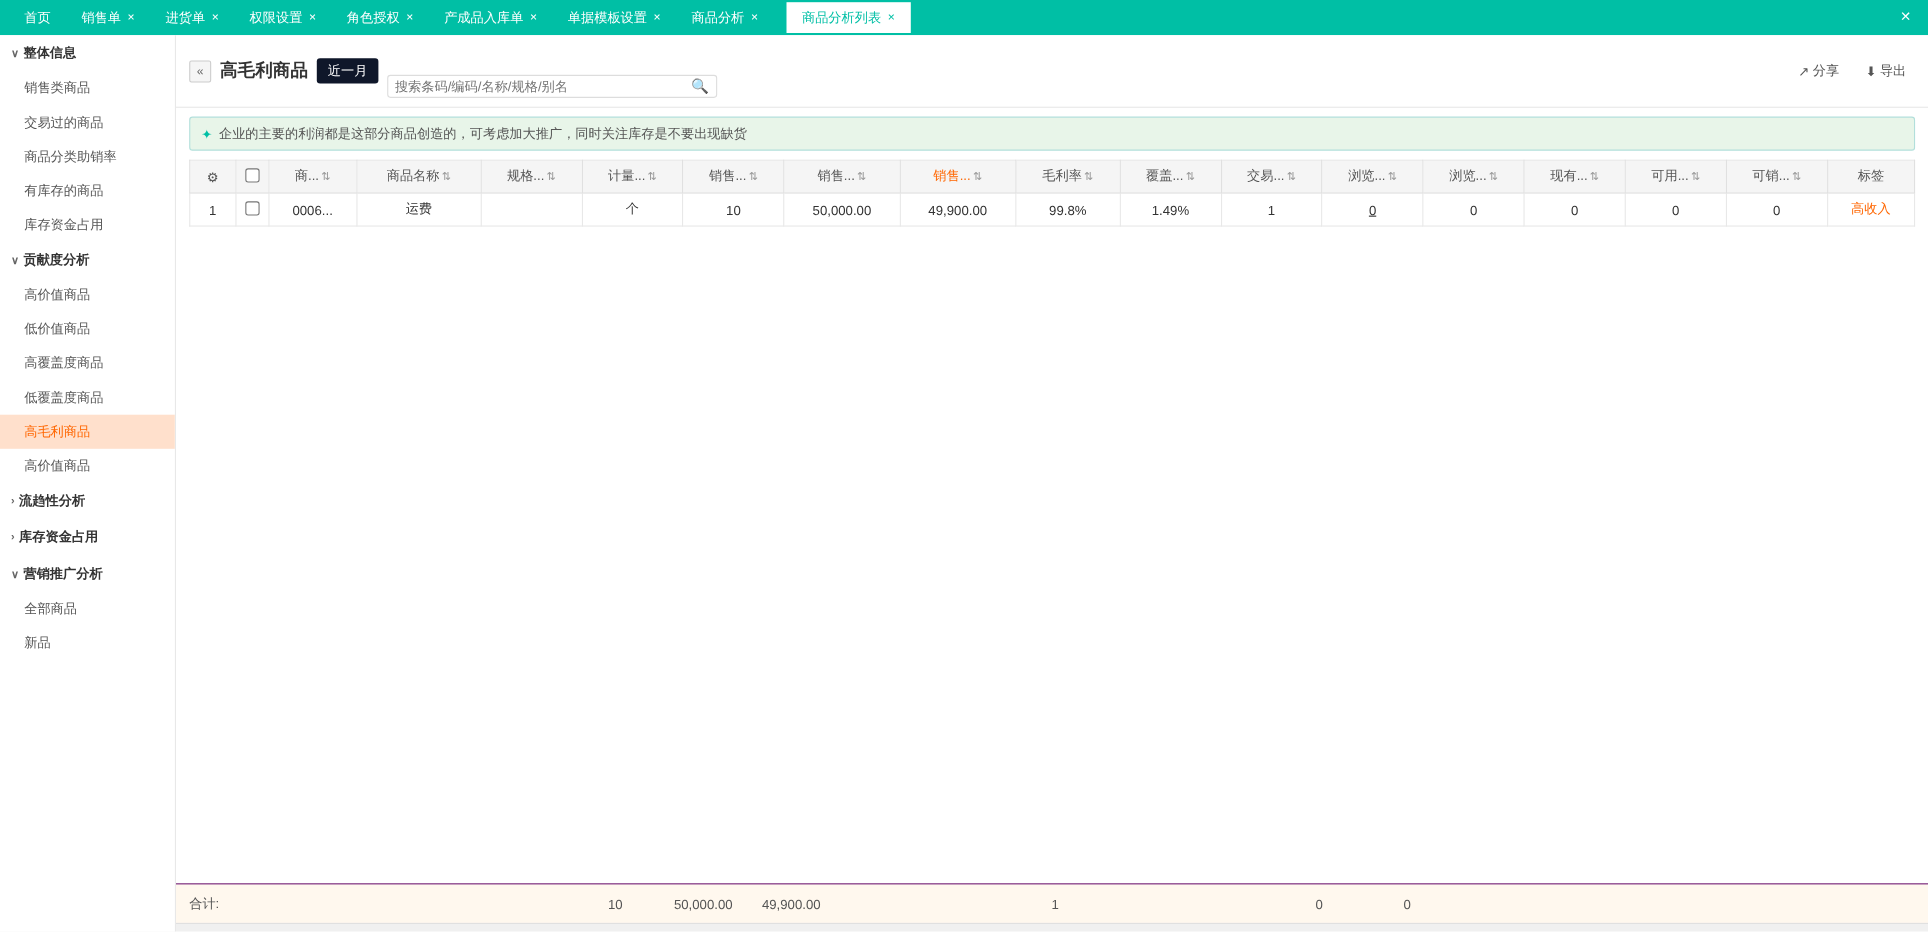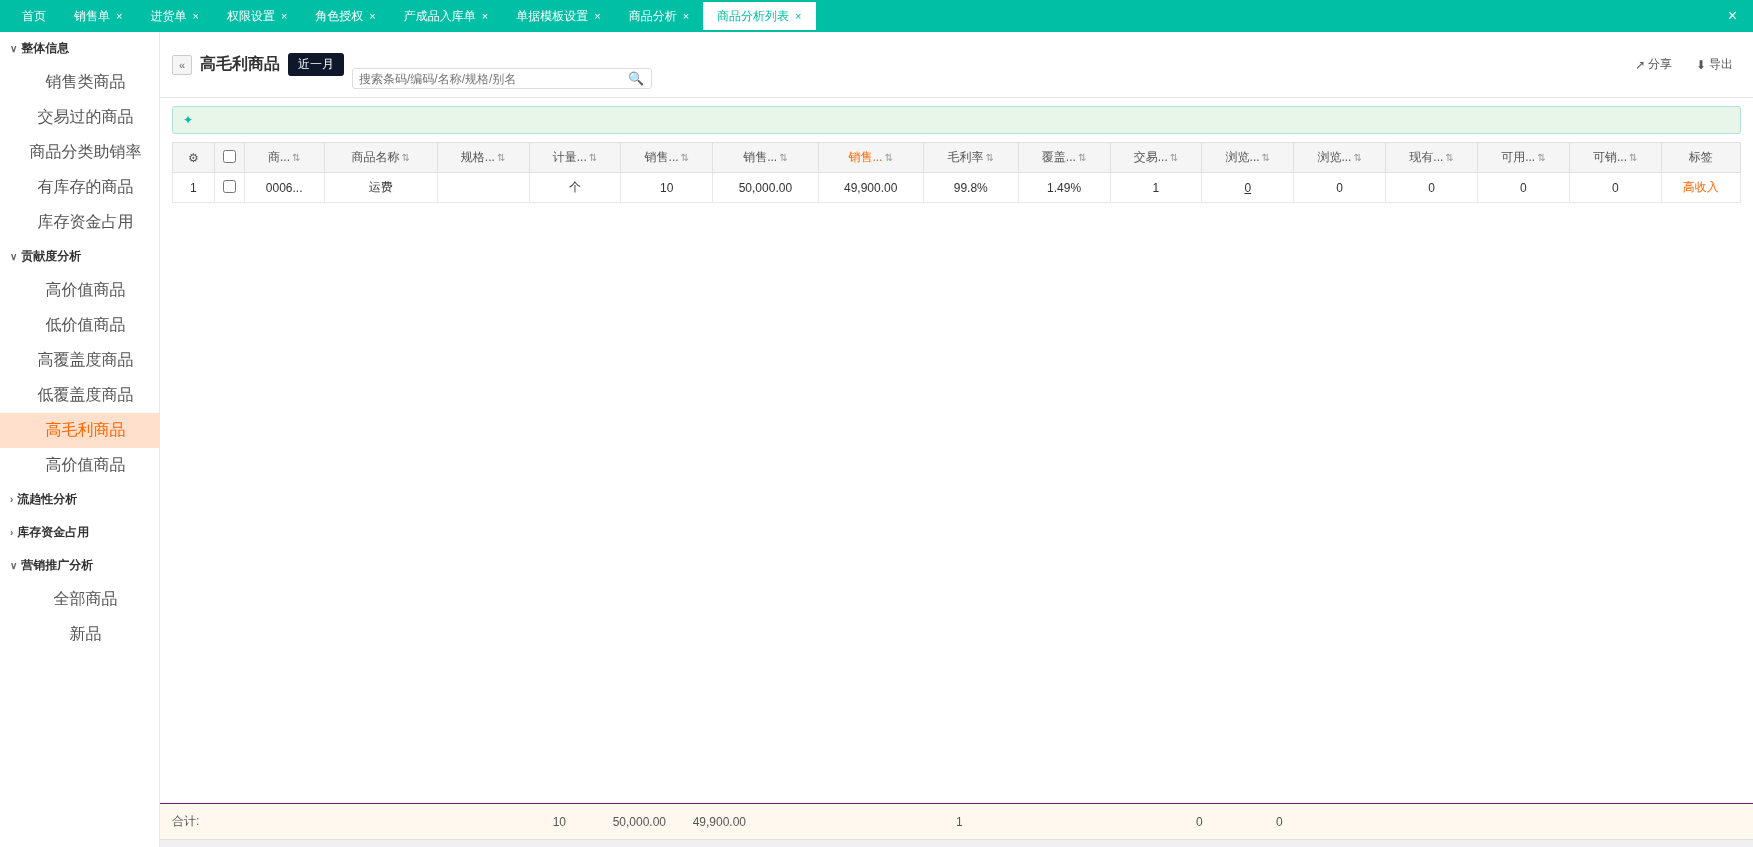--- a/index.html
+++ b/index.html
@@ -18,21 +18,21 @@
       height: 28px;
       padding: 0 14px;
       display: flex;
       align-items: center;
       color: #fff;
       font-size: 12px;
       cursor: pointer;
       white-space: nowrap;
       gap: 4px;
     }
-    .nav-tab.active { background: #fff; color: #00bfa5; }
+    .nav-tab.active { background: #fff; color: #00bfa5; margin-left: 12px; }
     .nav-tab .close-x { color: inherit; font-size: 11px; margin-left: 2px; cursor: pointer; }
     .nav-close-btn {
       margin-left: auto;
       color: #fff;
       font-size: 16px;
       cursor: pointer;
       padding: 0 8px;
     }
 
     
@@ -54,24 +54,23 @@
       align-items: center;
       padding: 8px 10px;
       font-size: 12px;
       color: #333;
       cursor: pointer;
       font-weight: bold;
     }
     .sidebar-group-header .arrow { margin-right: 4px; font-size: 10px; color: #666; }
     .sidebar-item {
       padding: 7px 10px 7px 22px;
-      font-size: 16px;
+      font-size: 12px;
       color: #555;
       cursor: pointer;
-      text-align: center;
     }
     .sidebar-item.active { background: #ffe0cc; color: #ff6600; }
 
     
     .content-area {
       flex: 1;
       display: flex;
       flex-direction: column;
       overflow: hidden;
       background: #fff;
@@ -351,20 +350,21 @@
         </div>
         <div class="action-btn">
           <span>⬇</span>
           <span>导出</span>
         </div>
       </div>
     </div>
 
     <div class="info-banner">
       <span class="info-icon">✦</span>
+      <span>企业的主要的利润都是这部分商品创造的，可考虑加大推广，同时关注库存是不要出现缺货</span>
     </div>
 
     <div class="table-container">
       <table>
         <thead>
           <tr>
             <th>⚙</th>
             <th class="checkbox-col"><input type="checkbox" style=""></th>
             <th>商...<span class="sort-icon">⇅</span></th>
             <th>商品名称<span class="sort-icon">⇅</span></th>

